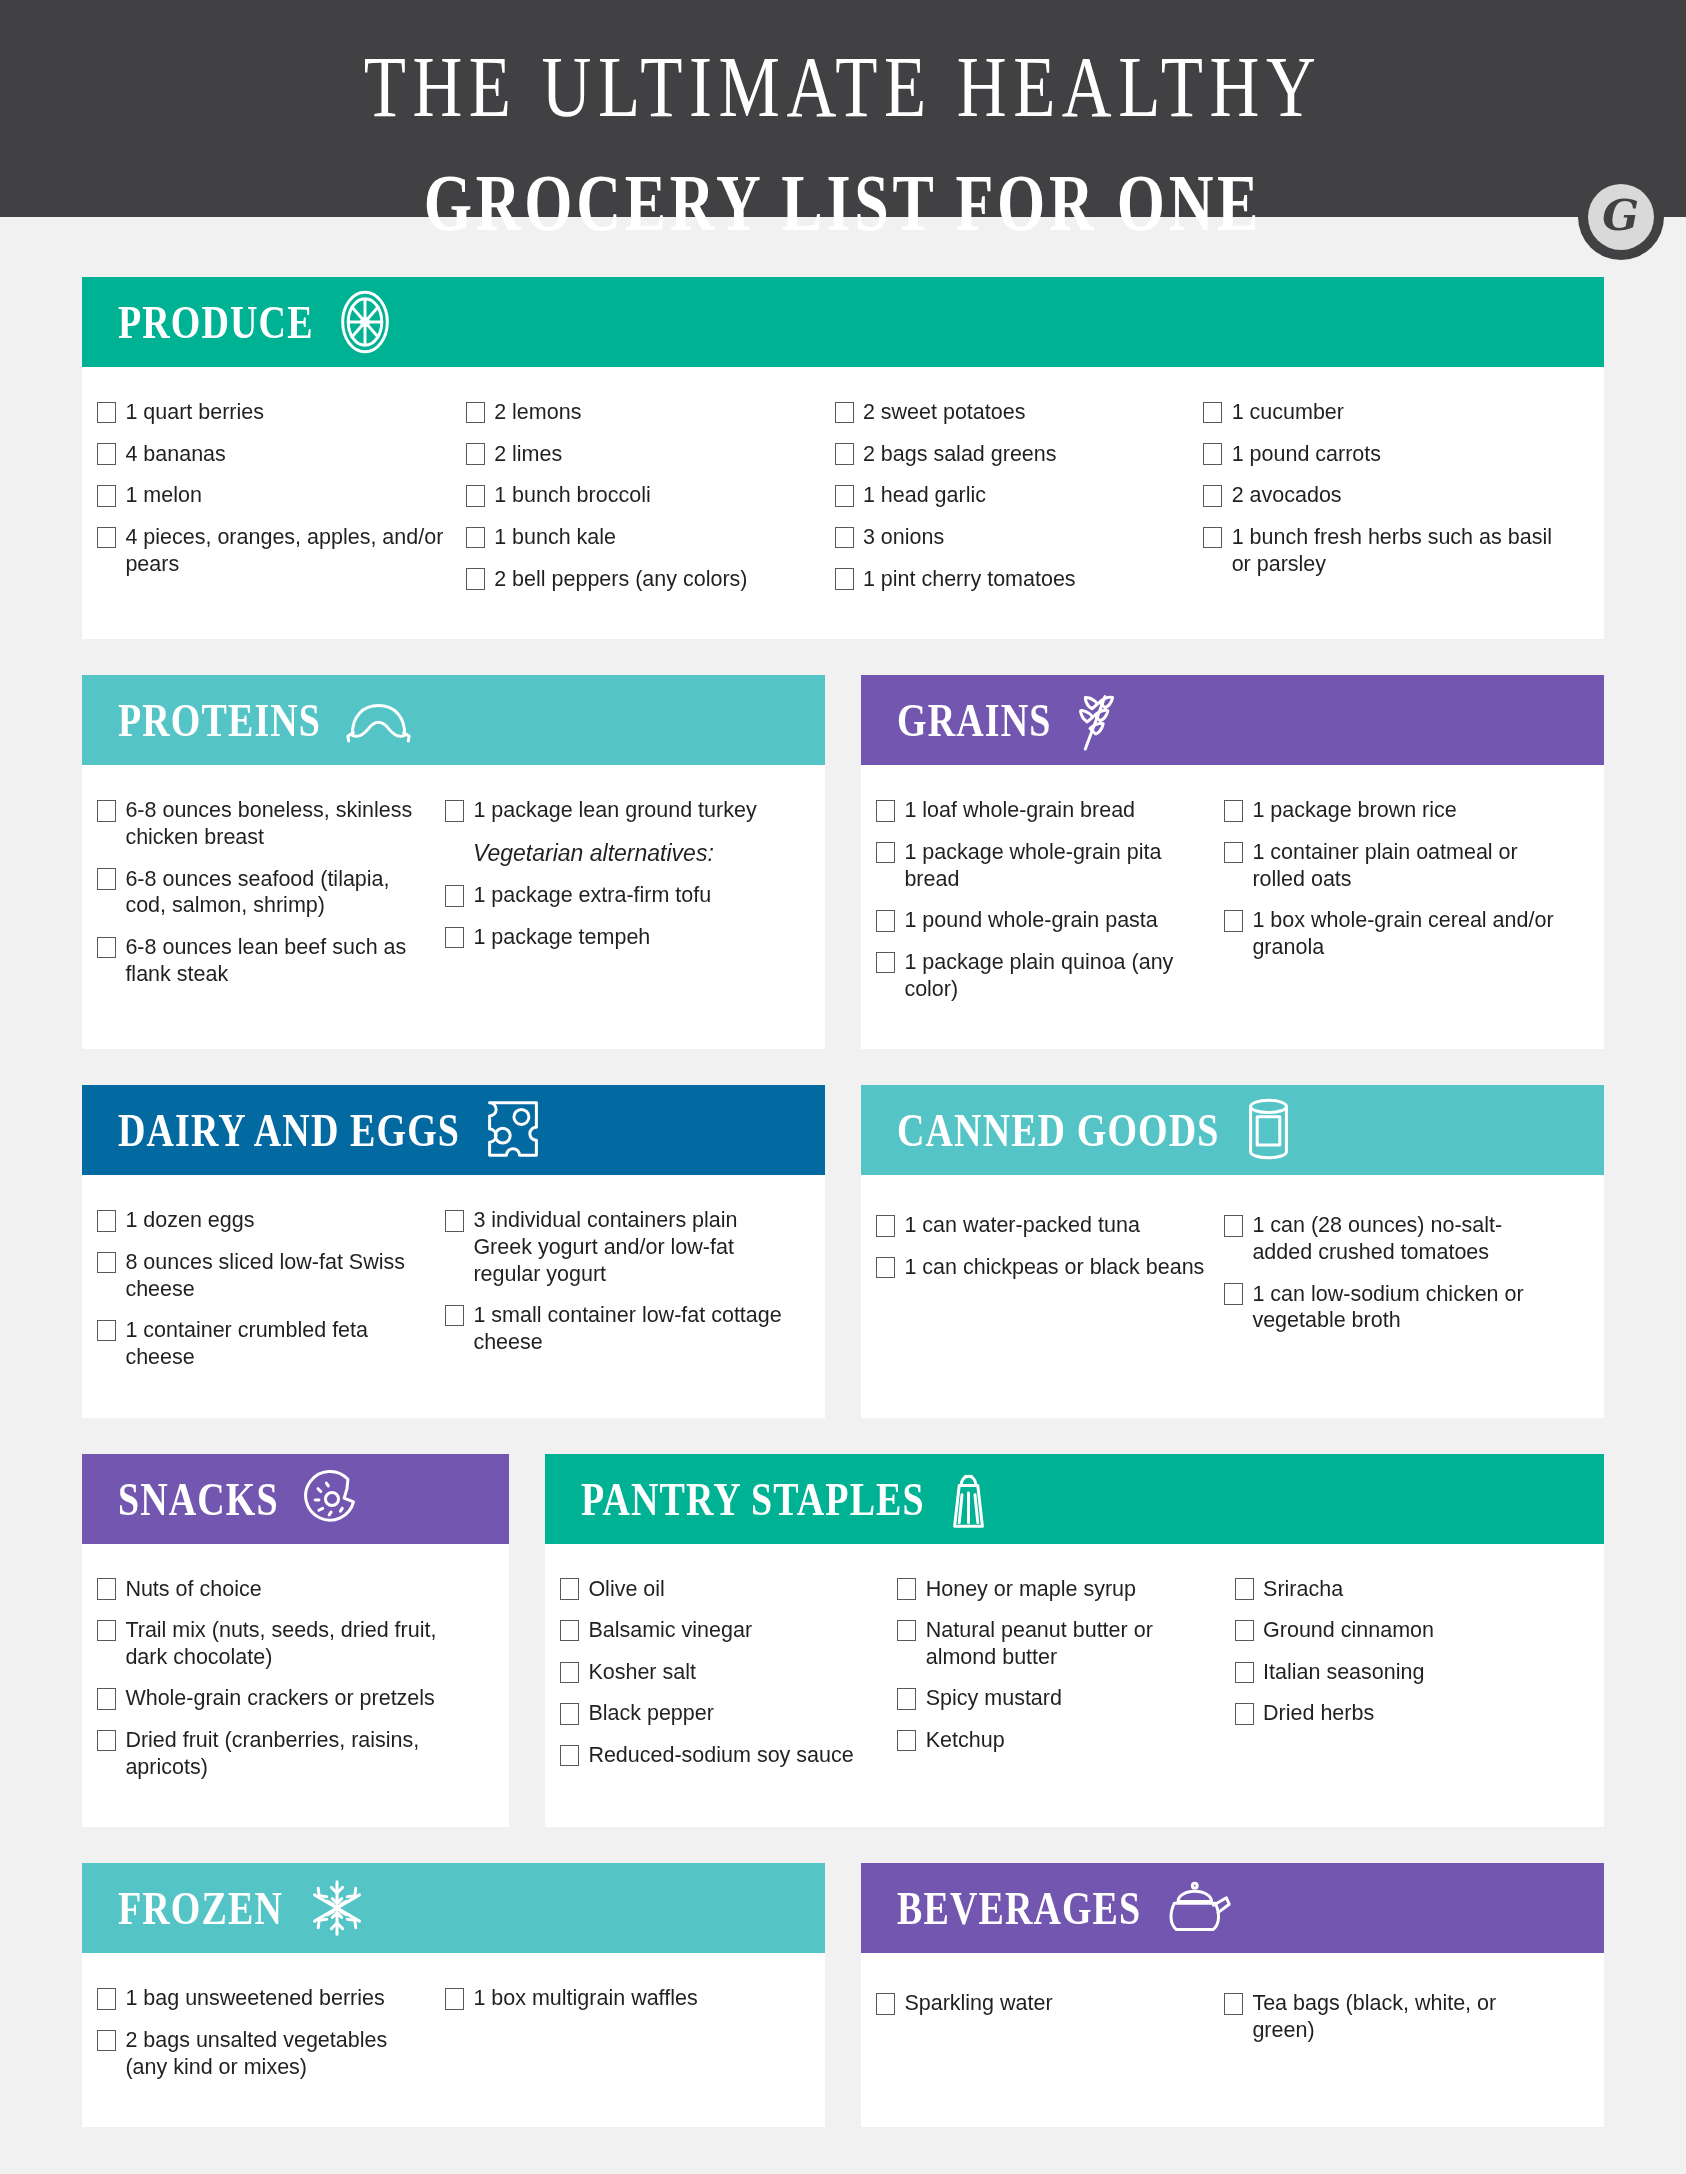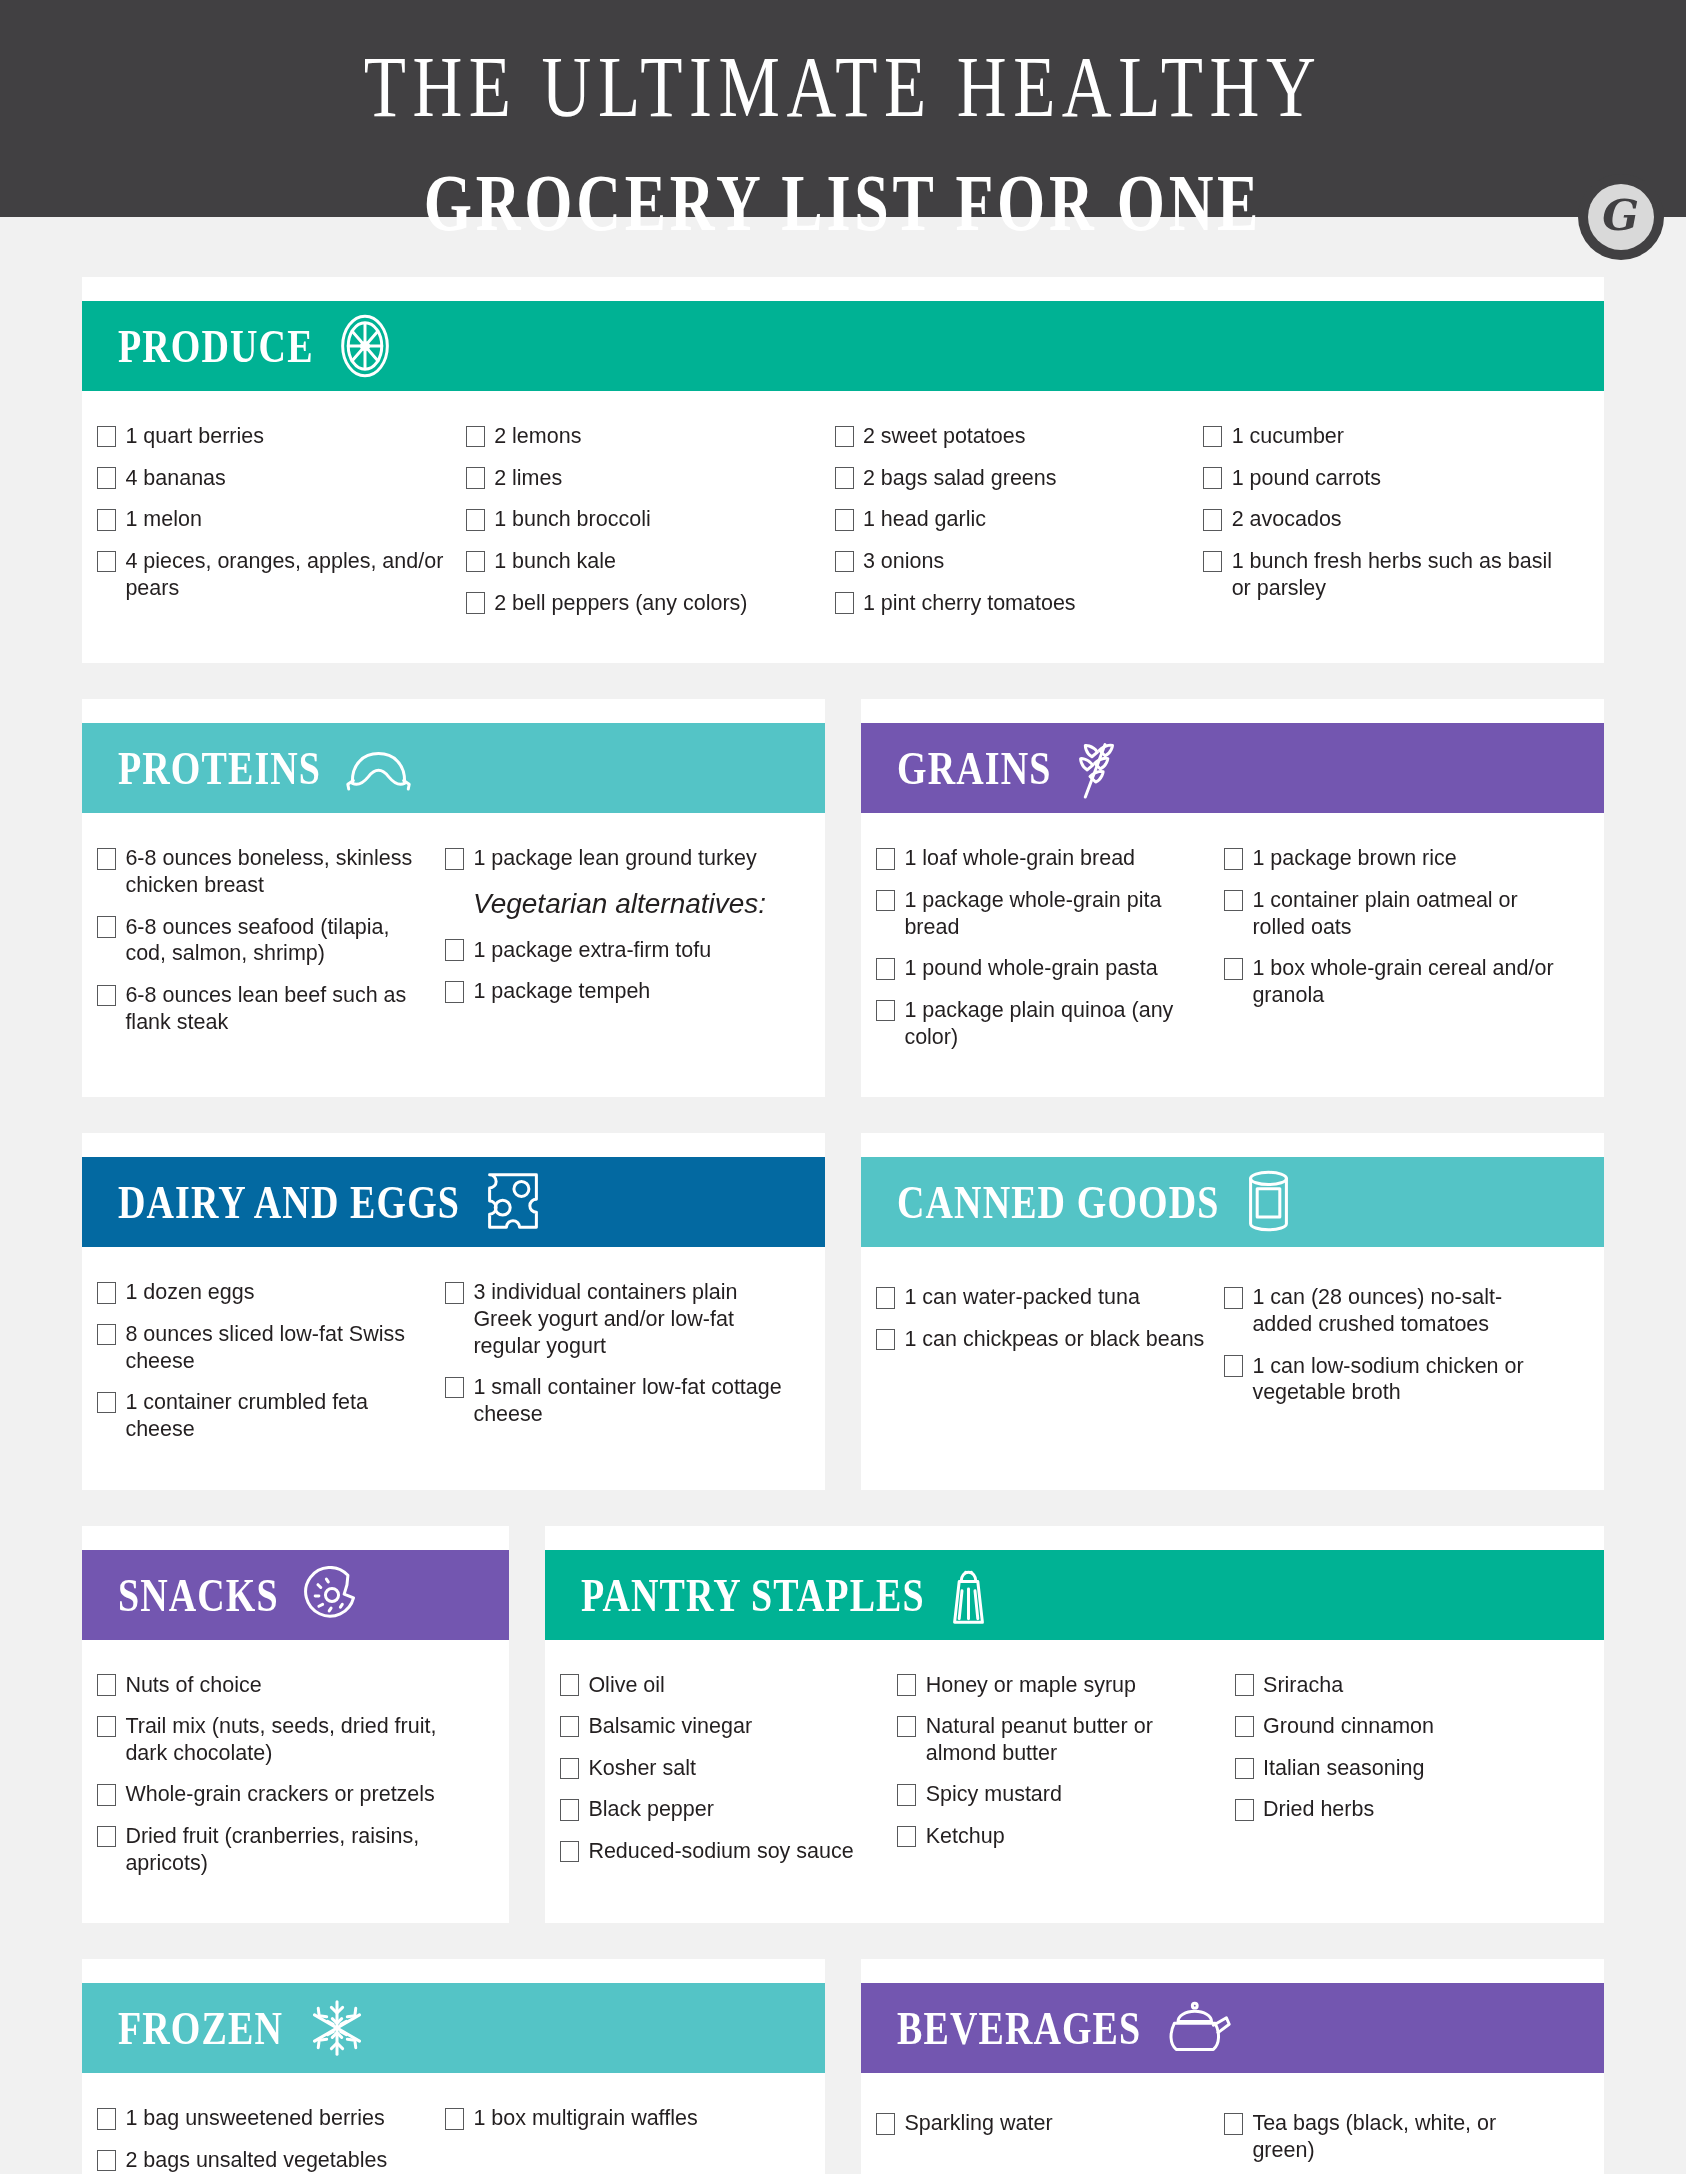--- a/index.html
+++ b/index.html
@@ -99,21 +99,20 @@
   .card.narrow{ flex: 0 0 427px; }
   .card.wide  { flex: 1 1 auto; }
 
   
   .sec-head {
     height: 90px;
     display: flex;
     align-items: center;
     padding-left: 36px;
     gap: 24px;
-    margin-top: 24px;
   }
   .sec-title {
     font-family: "Liberation Serif", serif;
     color: #ffffff;
     font-size: 38px;
     font-weight: 700;
     letter-spacing: 1.1px;
     transform: scaleY(1.22);
     transform-origin: center left;
     white-space: nowrap;
@@ -145,21 +144,21 @@
     flex: 0 0 auto;
     width: 19px;
     height: 21.5px;
     border: 1.9px solid #58595b;
     background: #ffffff;
     margin-top: 2.8px;
   }
   .item .lbl { flex: 1 1 auto; }
   .note {
     font-style: italic;
-    font-size: 28px;
+    font-size: 23px;
     color: #231f20;
     margin: 0 0 15px 28px;
     line-height: 1.24;
   }
   .pad-top { padding-top: 37px; }
 </style>
 </head>
 <body>
 
 <div class="masthead">

